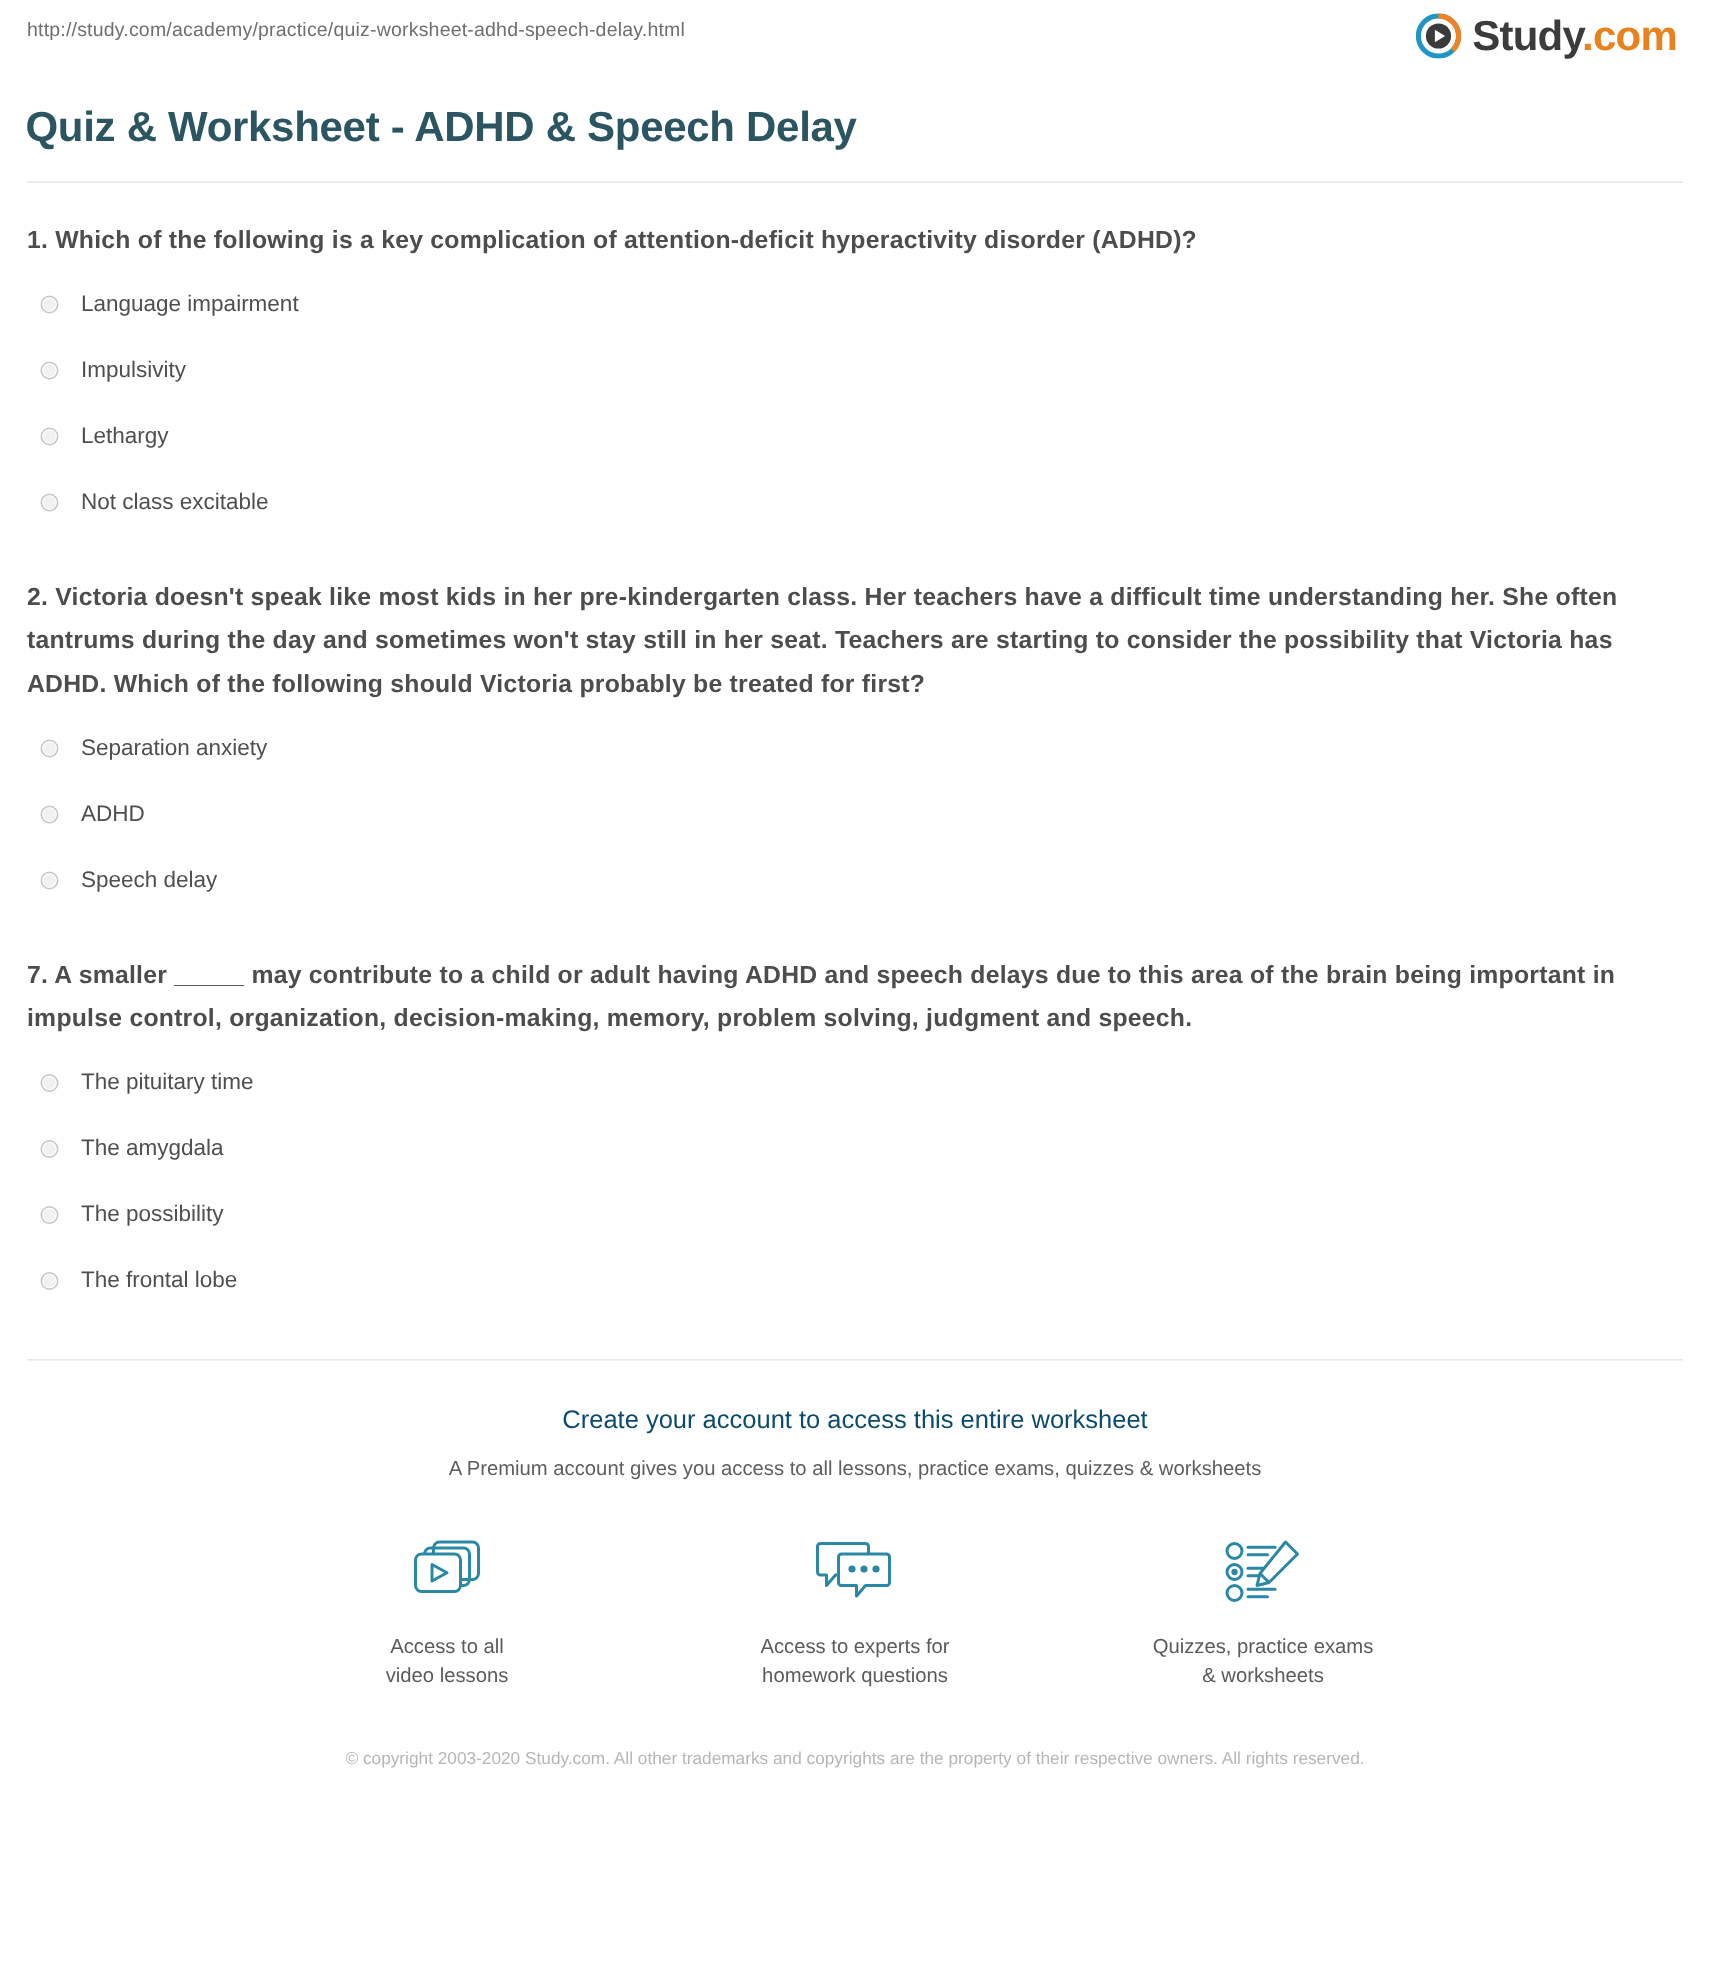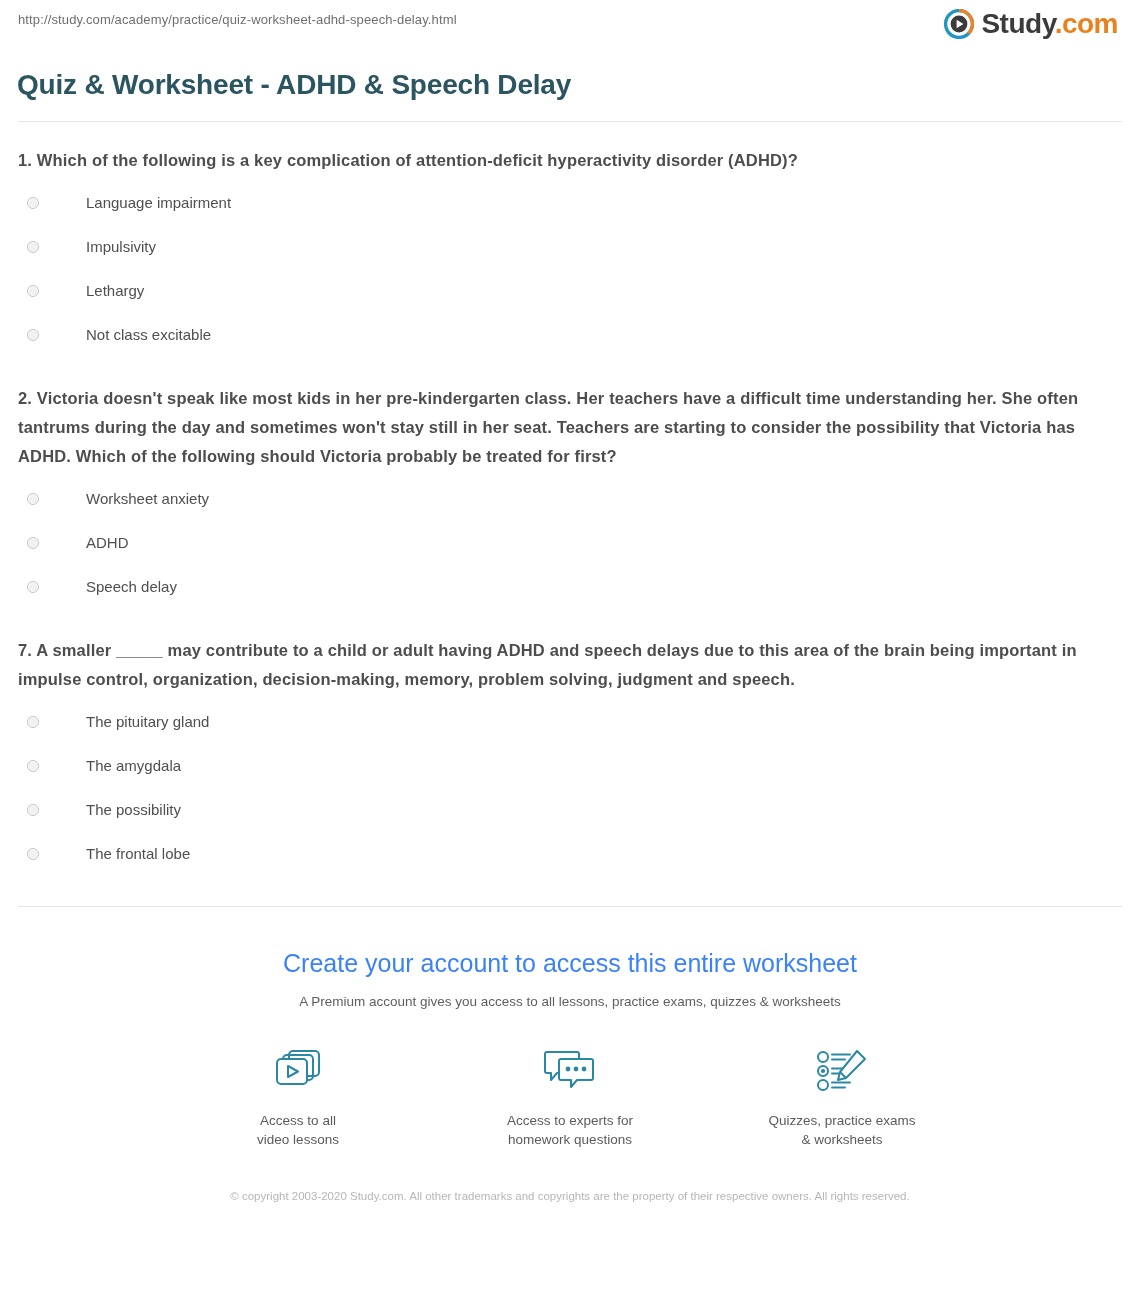--- a/index.html
+++ b/index.html
@@ -76,21 +76,20 @@
     line-height: 29px;
     letter-spacing: 0.01em;
     margin: 0 0 6px 0;
   }
   .options { margin: 0; padding: 0; list-style: none; }
   .option {
     display: flex;
     align-items: center;
     height: 44px;
     padding-left: 9px;
-    gap: 32px;
   }
   .radio {
     width: 12px;
     height: 12px;
     border-radius: 50%;
     border: 1px solid #c6c6c6;
     background: #f1f1f1;
     flex: 0 0 auto;
     box-shadow: inset 0 0 0 1px #fbfbfb;
   }
@@ -105,24 +104,24 @@
   .footer-rule {
     height: 1px;
     background: #e6e6e6;
     margin: 30px 18px 0 18px;
   }
   .cta {
     text-align: center;
     padding-top: 26px;
   }
   .cta-title {
-    font-size: 25px;
-    color: #3b82f6;
+    font-size: 17px;
+    color: #0c4a6e;
     line-height: 28px;
-    margin: 16px;
+    margin: 0;
     font-weight: normal;
   }
   .cta-sub {
     font-size: 13.5px;
     color: #5e5e5e;
     margin: 9px 0 0 0;
     line-height: 18px;
   }
   .features {
     display: flex;
@@ -199,39 +198,39 @@
         <span class="option-label">Not class excitable</span>
       </li>
     </ul>
   </div>
 
   <div class="question-block">
     <p class="question-text">2. Victoria doesn't speak like most kids in her pre-kindergarten class. Her teachers have a difficult time understanding her. She often tantrums during the day and sometimes won't stay still in her seat. Teachers are starting to consider the possibility that Victoria has ADHD. Which of the following should Victoria probably be treated for first?</p>
     <ul class="options">
       <li class="option">
         <span class="radio"></span>
-        <span class="option-label">Worksheet anxiety</span>
+        <span class="option-label">Separation anxiety</span>
       </li>
       <li class="option">
         <span class="radio"></span>
         <span class="option-label">ADHD</span>
       </li>
       <li class="option">
         <span class="radio"></span>
         <span class="option-label">Speech delay</span>
       </li>
     </ul>
   </div>
 
   <div class="question-block">
     <p class="question-text">7. A smaller _____ may contribute to a child or adult having ADHD and speech delays due to this area of the brain being important in impulse control, organization, decision-making, memory, problem solving, judgment and speech.</p>
     <ul class="options">
       <li class="option">
         <span class="radio"></span>
-        <span class="option-label">The pituitary gland</span>
+        <span class="option-label">The pituitary time</span>
       </li>
       <li class="option">
         <span class="radio"></span>
         <span class="option-label">The amygdala</span>
       </li>
       <li class="option">
         <span class="radio"></span>
         <span class="option-label">The possibility</span>
       </li>
       <li class="option">

